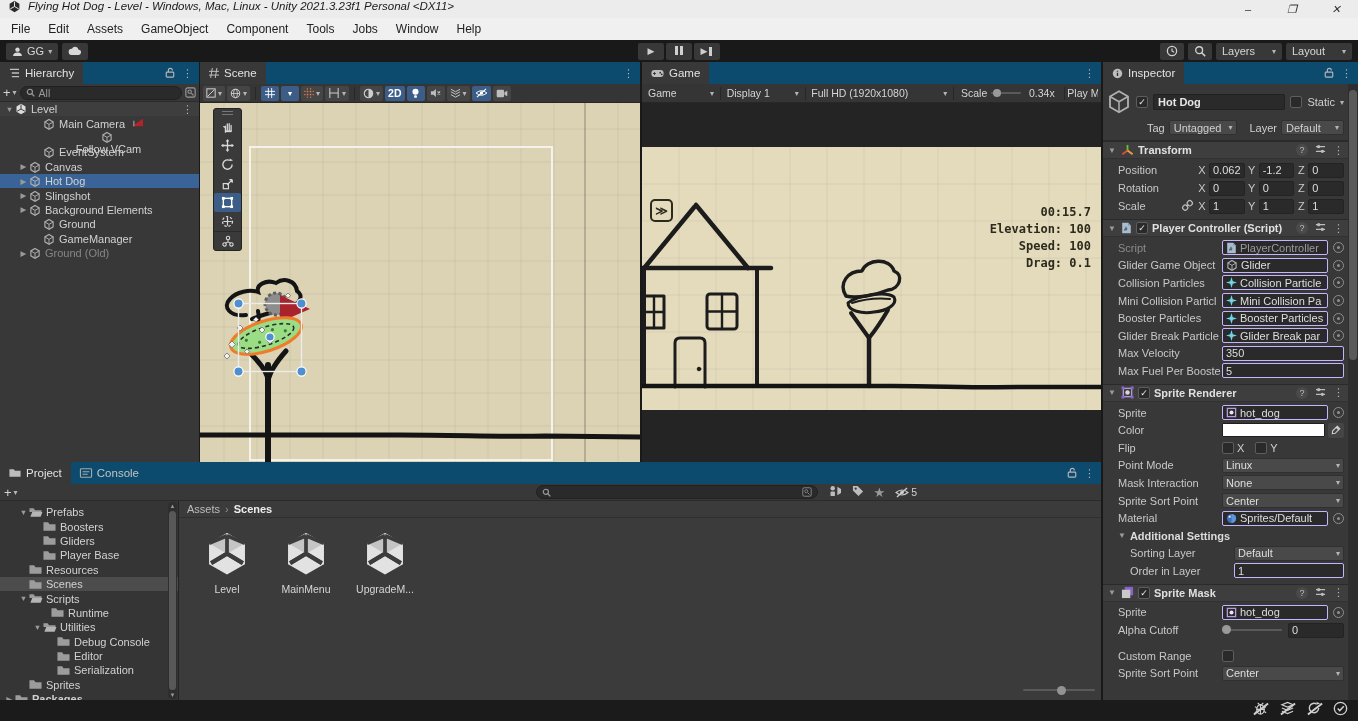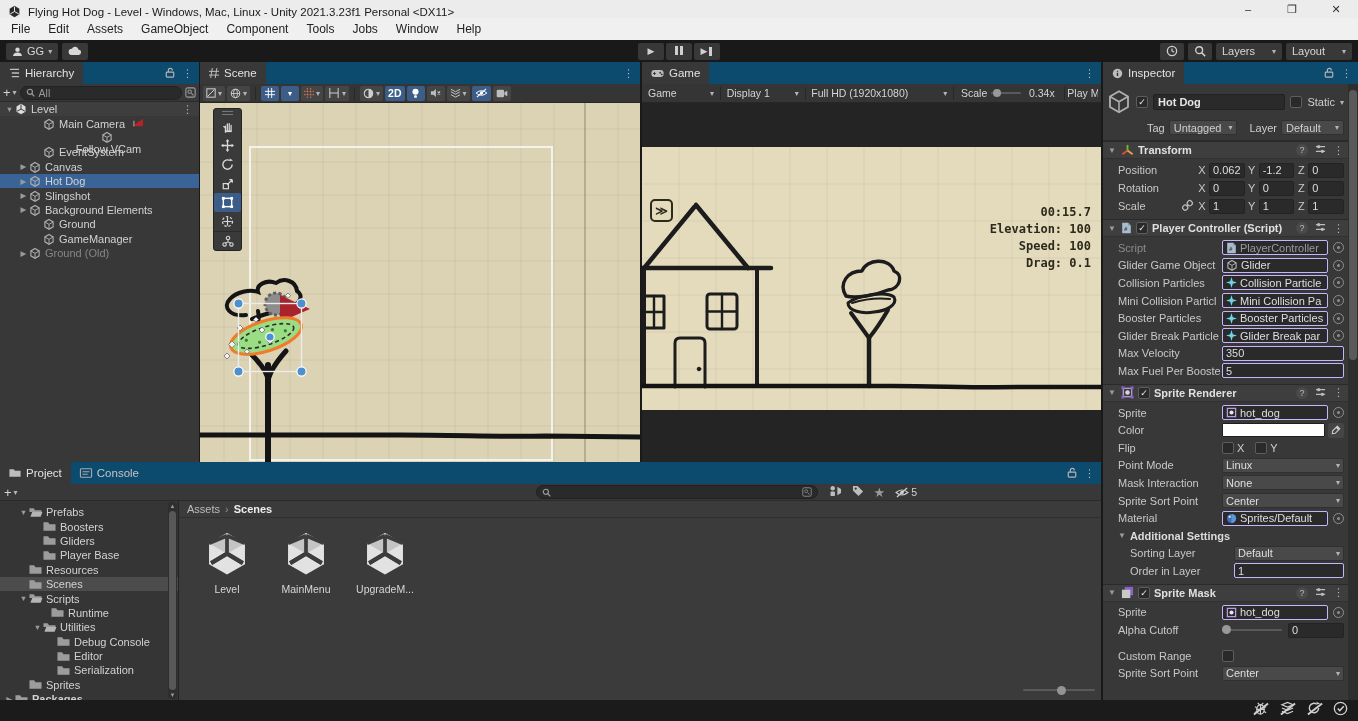--- a/index.html
+++ b/index.html
@@ -1,21 +1,21 @@
 <!DOCTYPE html>
 <html><head>
 <meta charset="utf-8">
 <style>
   html,body{margin:0;padding:0;background:#191919;width:1358px;height:721px;overflow:hidden;
     font-family:"Liberation Sans",sans-serif;-webkit-font-smoothing:antialiased;}
   *{box-sizing:border-box;}
   .abs{position:absolute;}
   
   #titlebar{position:absolute;left:0;top:0;width:1358px;height:18px;background:#ececec;
-    display:flex;align-items:flex-end;font-size:11.5px;color:#1a1a1a;}
+    display:flex;align-items:flex-start;font-size:11.5px;color:#1a1a1a;font-style:italic;}
   #titlebar .ulogo{width:13px;height:13px;margin:0 7px 0 8px;}
   #wincontrols{margin-left:auto;display:flex;height:100%;}
   .winbtn{width:44px;height:100%;display:flex;align-items:center;justify-content:center;color:#333;font-size:11px;}
   #menubar{position:absolute;left:0;top:18px;width:1358px;height:22px;background:#f0f0f0;
     display:flex;align-items:center;font-size:12px;color:#222;padding-left:2px;}
   .menu-item{padding:0 9px;height:100%;display:flex;align-items:center;}
   
   #maintoolbar{position:absolute;left:0;top:40px;width:1358px;height:22px;background:#191919;
     display:flex;align-items:center;font-size:11px;color:#d8d8d8;}
   .tbtn{background:#383838;border-radius:2px;height:17px;display:flex;align-items:center;

